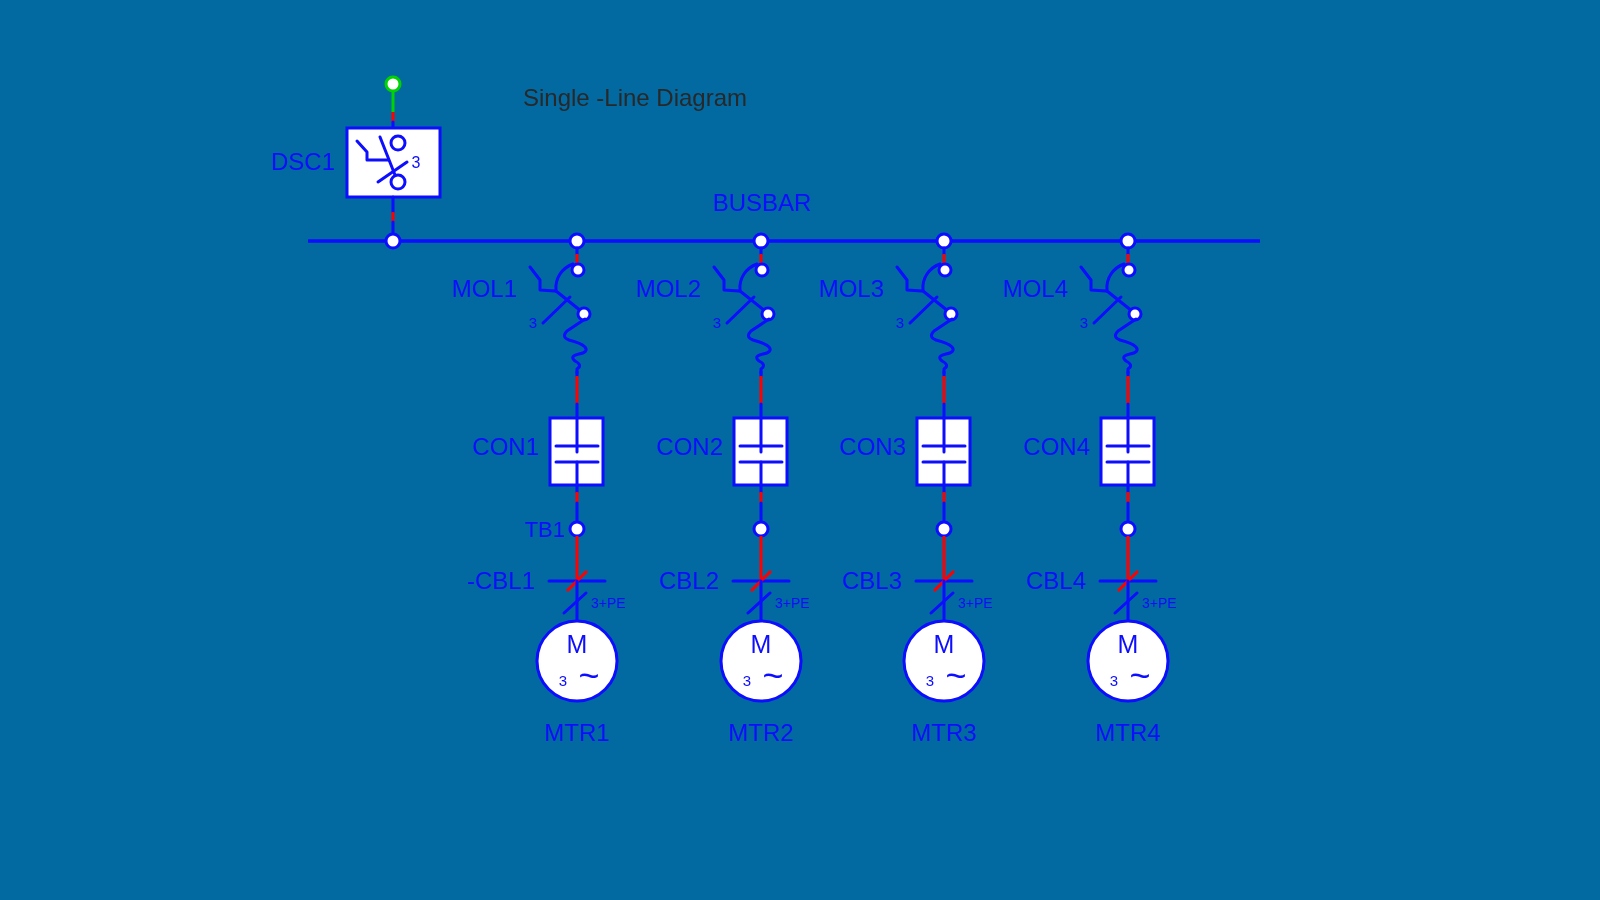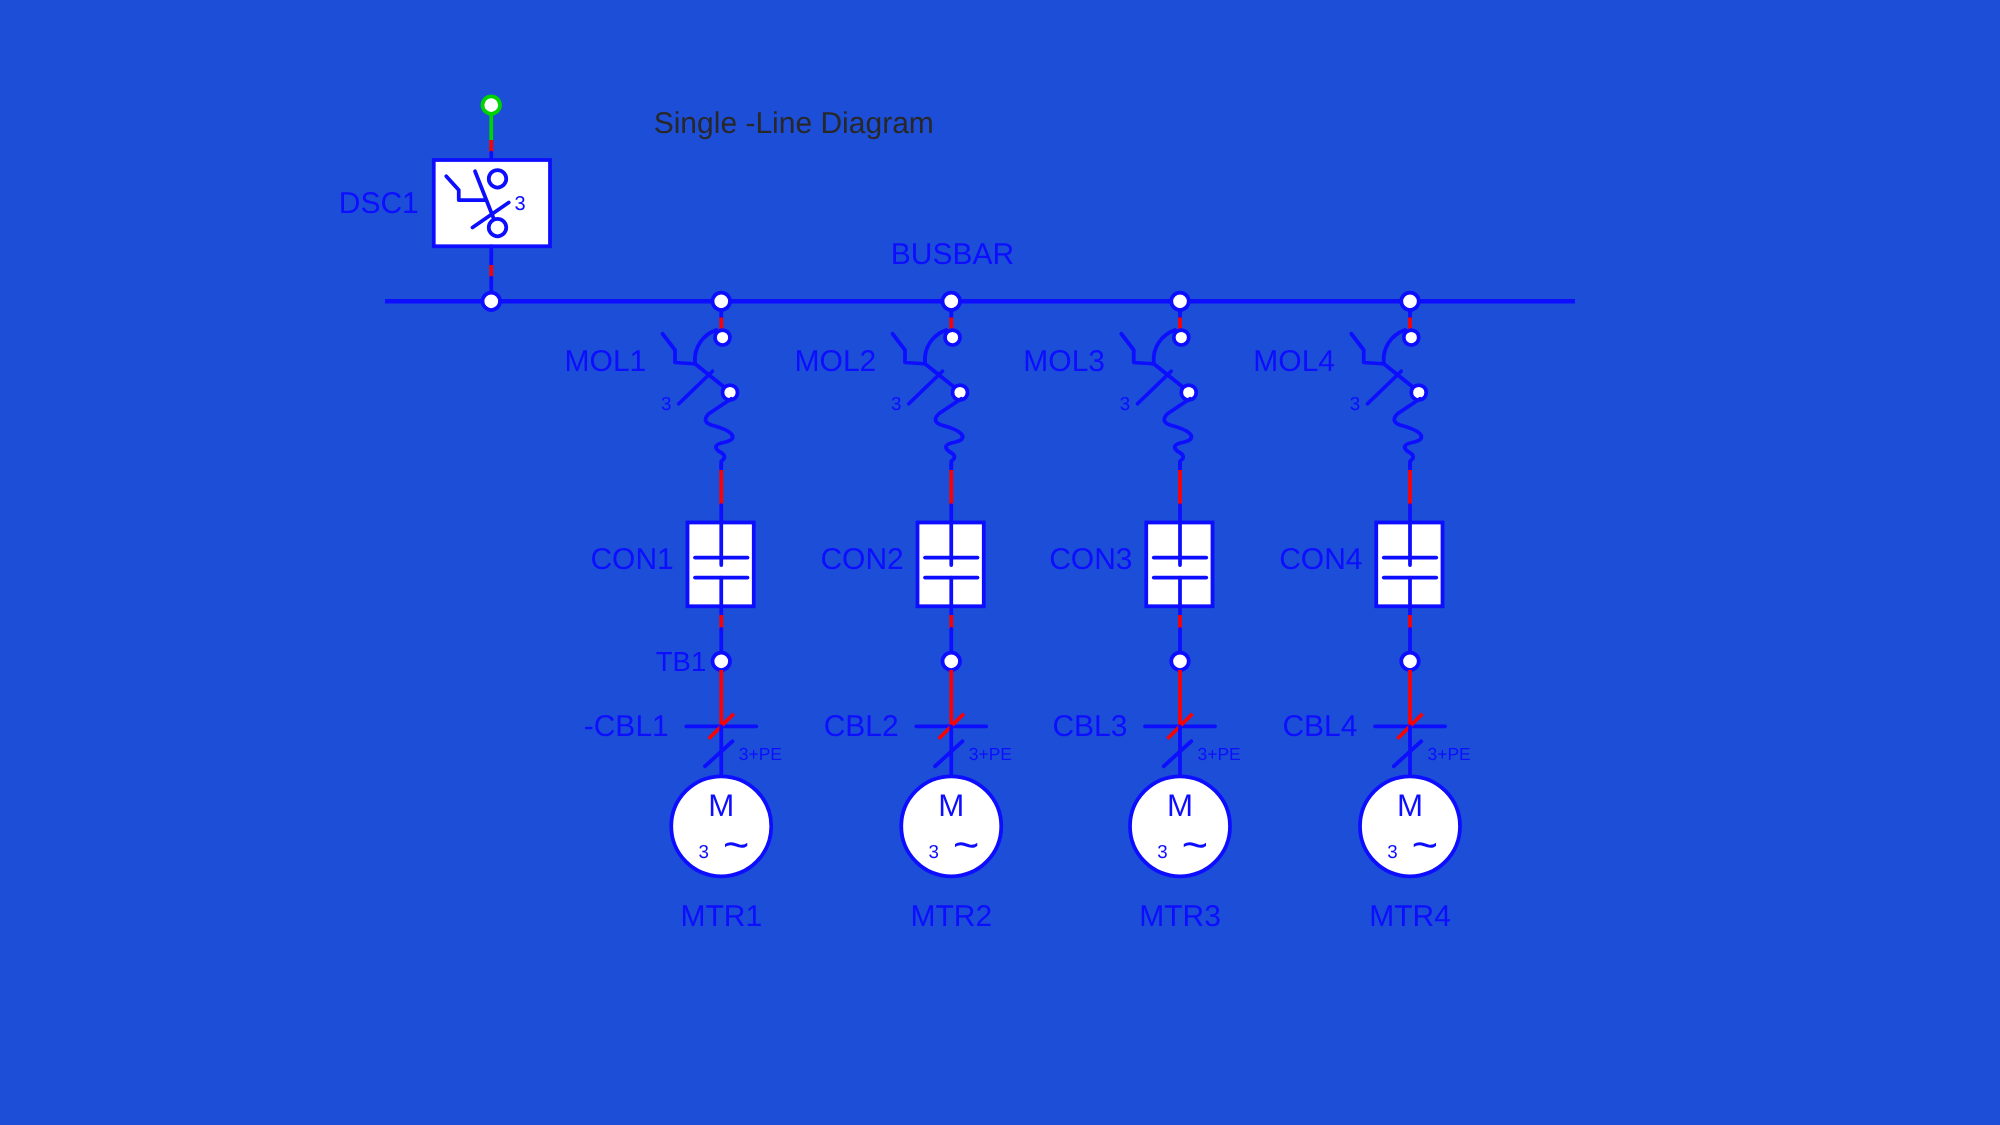--- a/index.html
+++ b/index.html
@@ -1,16 +1,16 @@
 <!DOCTYPE html>
 <html><head>
 <meta charset="utf-8">
 <style>
   html,body{margin:0;padding:0;background:#ffffff;width:1600px;height:900px;overflow:hidden;}
-  .canvas-wrap{position:relative;width:1600px;height:900px;background:#1d4ed8;}
+  .canvas-wrap{position:relative;width:1600px;height:900px;background:#0369a1;}
   svg{font-family:"Liberation Sans",sans-serif;}
   
   .bl{stroke:#0d0dff;fill:none;stroke-width:3;stroke-linecap:round;stroke-linejoin:round;}
   .rd{stroke:#ff0000;fill:none;stroke-width:3;stroke-linecap:butt;}
   .gr{stroke:#00d400;fill:none;stroke-width:3;}
   .node{fill:#ffffff;stroke:#0d0dff;stroke-width:3;}
   .gnode{fill:#ffffff;stroke:#00d400;stroke-width:3;}
   .box{fill:#ffffff;stroke:#0d0dff;stroke-width:3;}
   .busbar{stroke:#0d0dff;stroke-width:3.5;}
   

